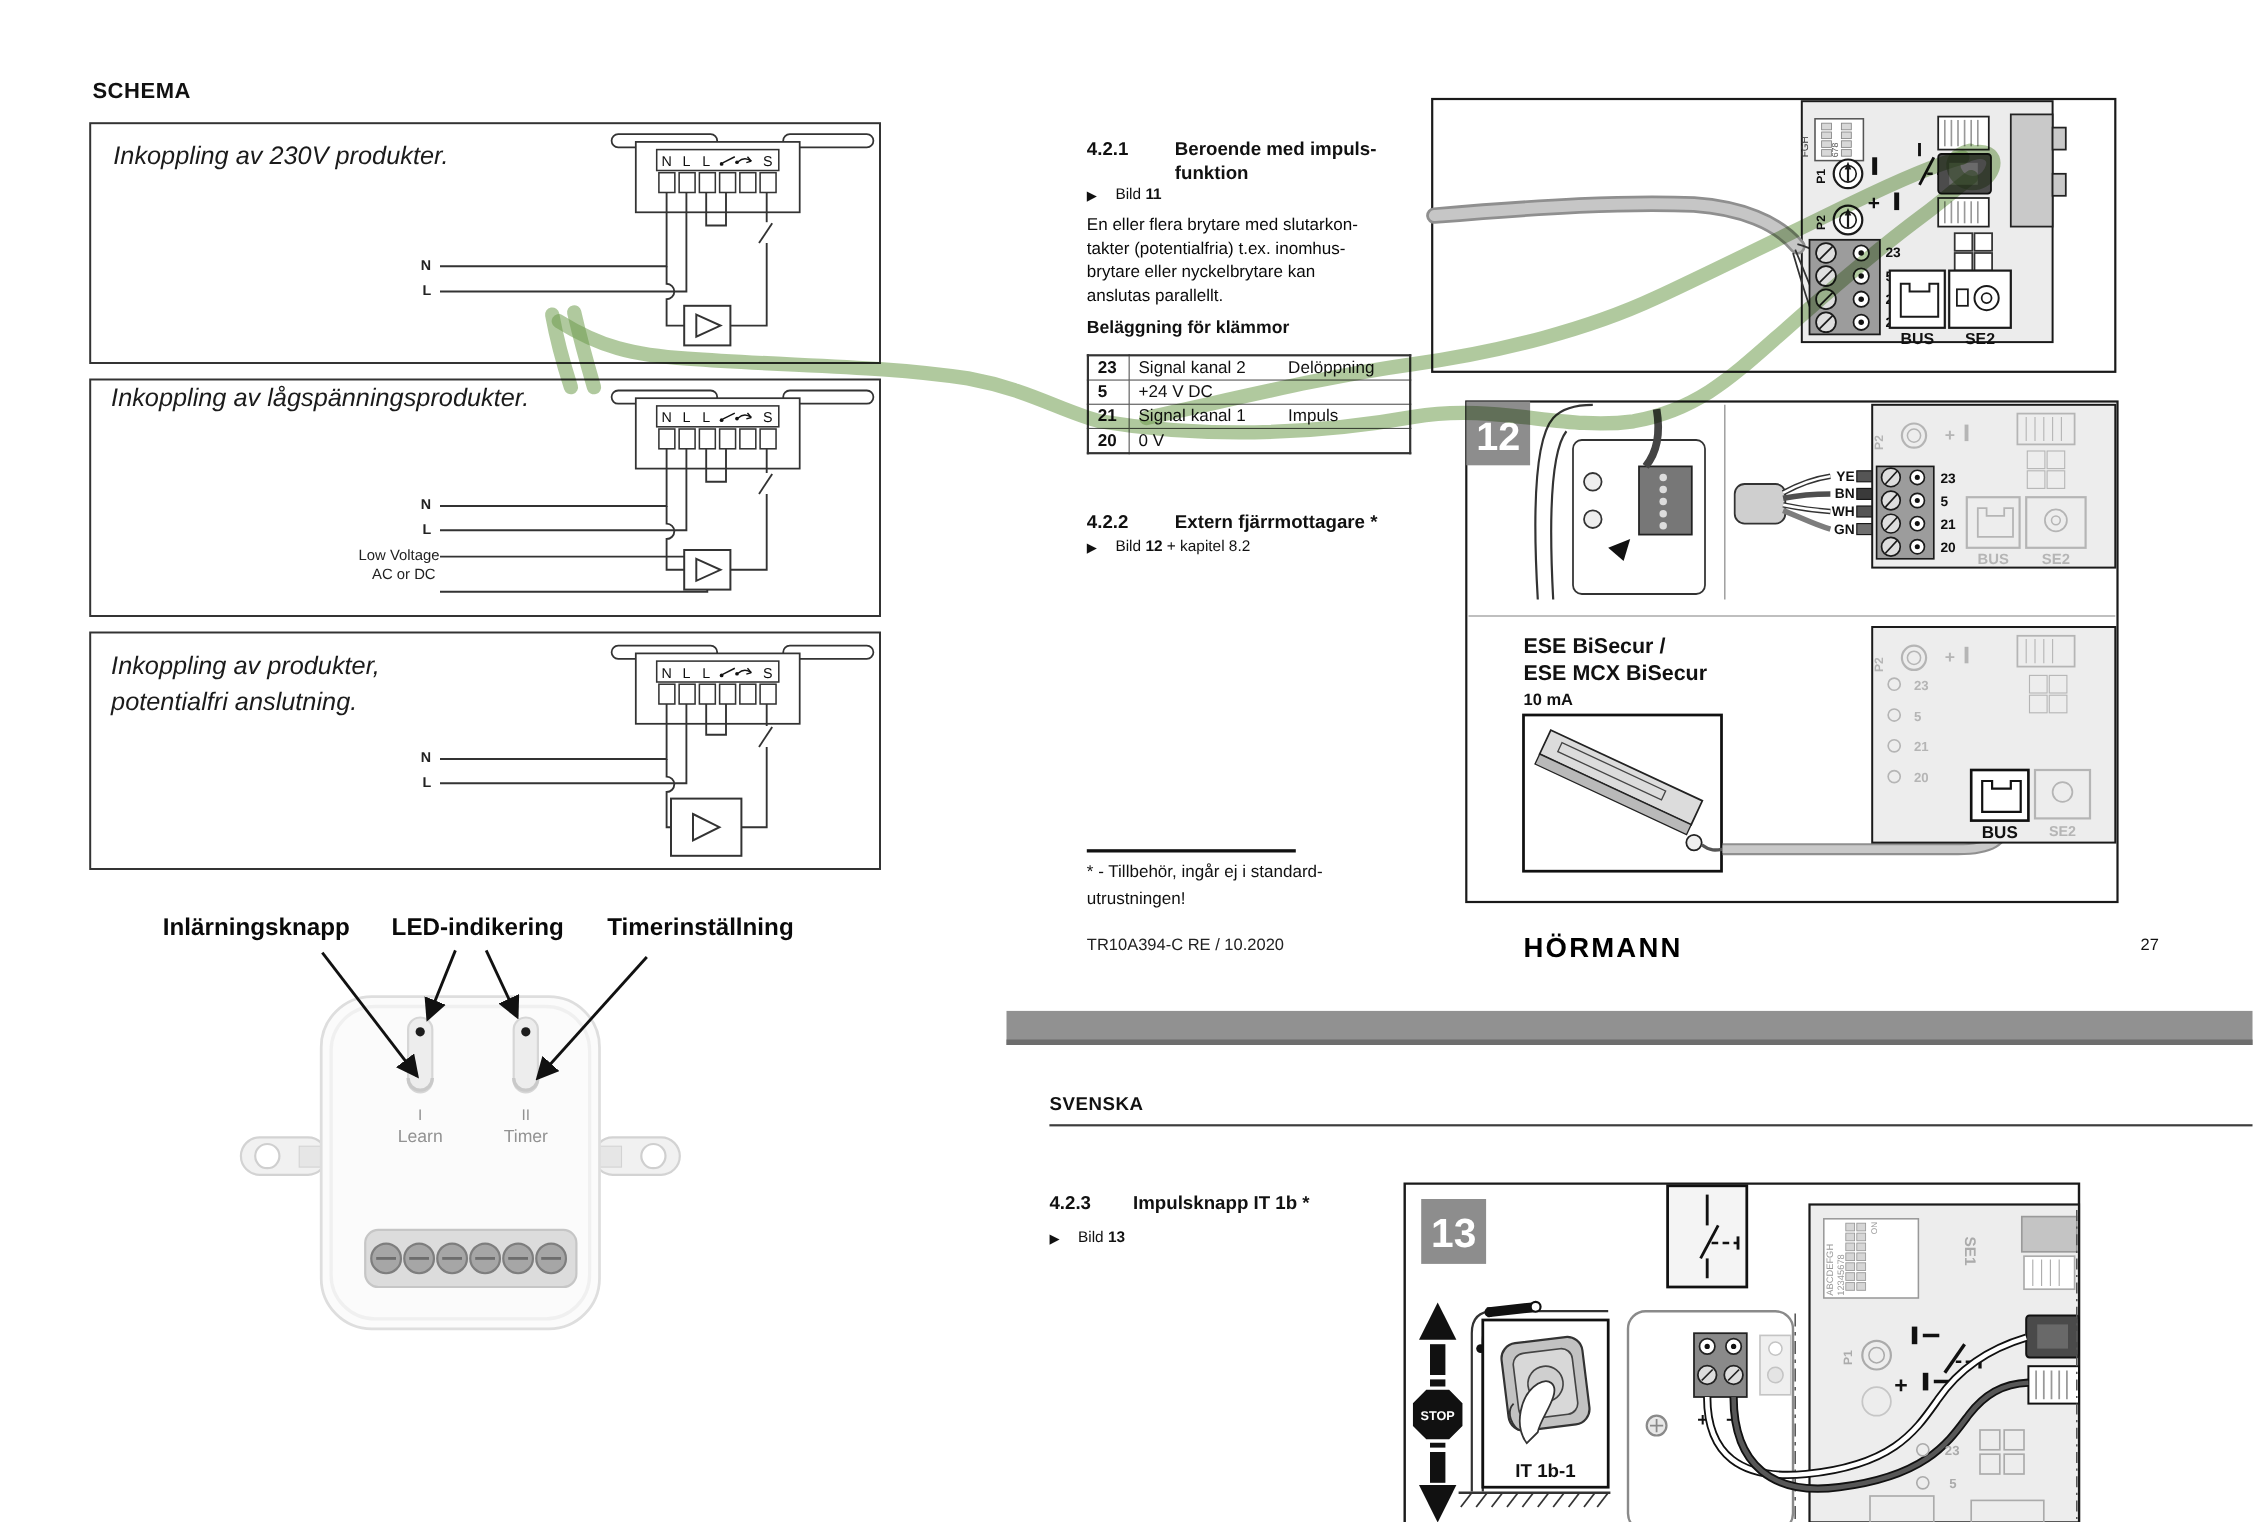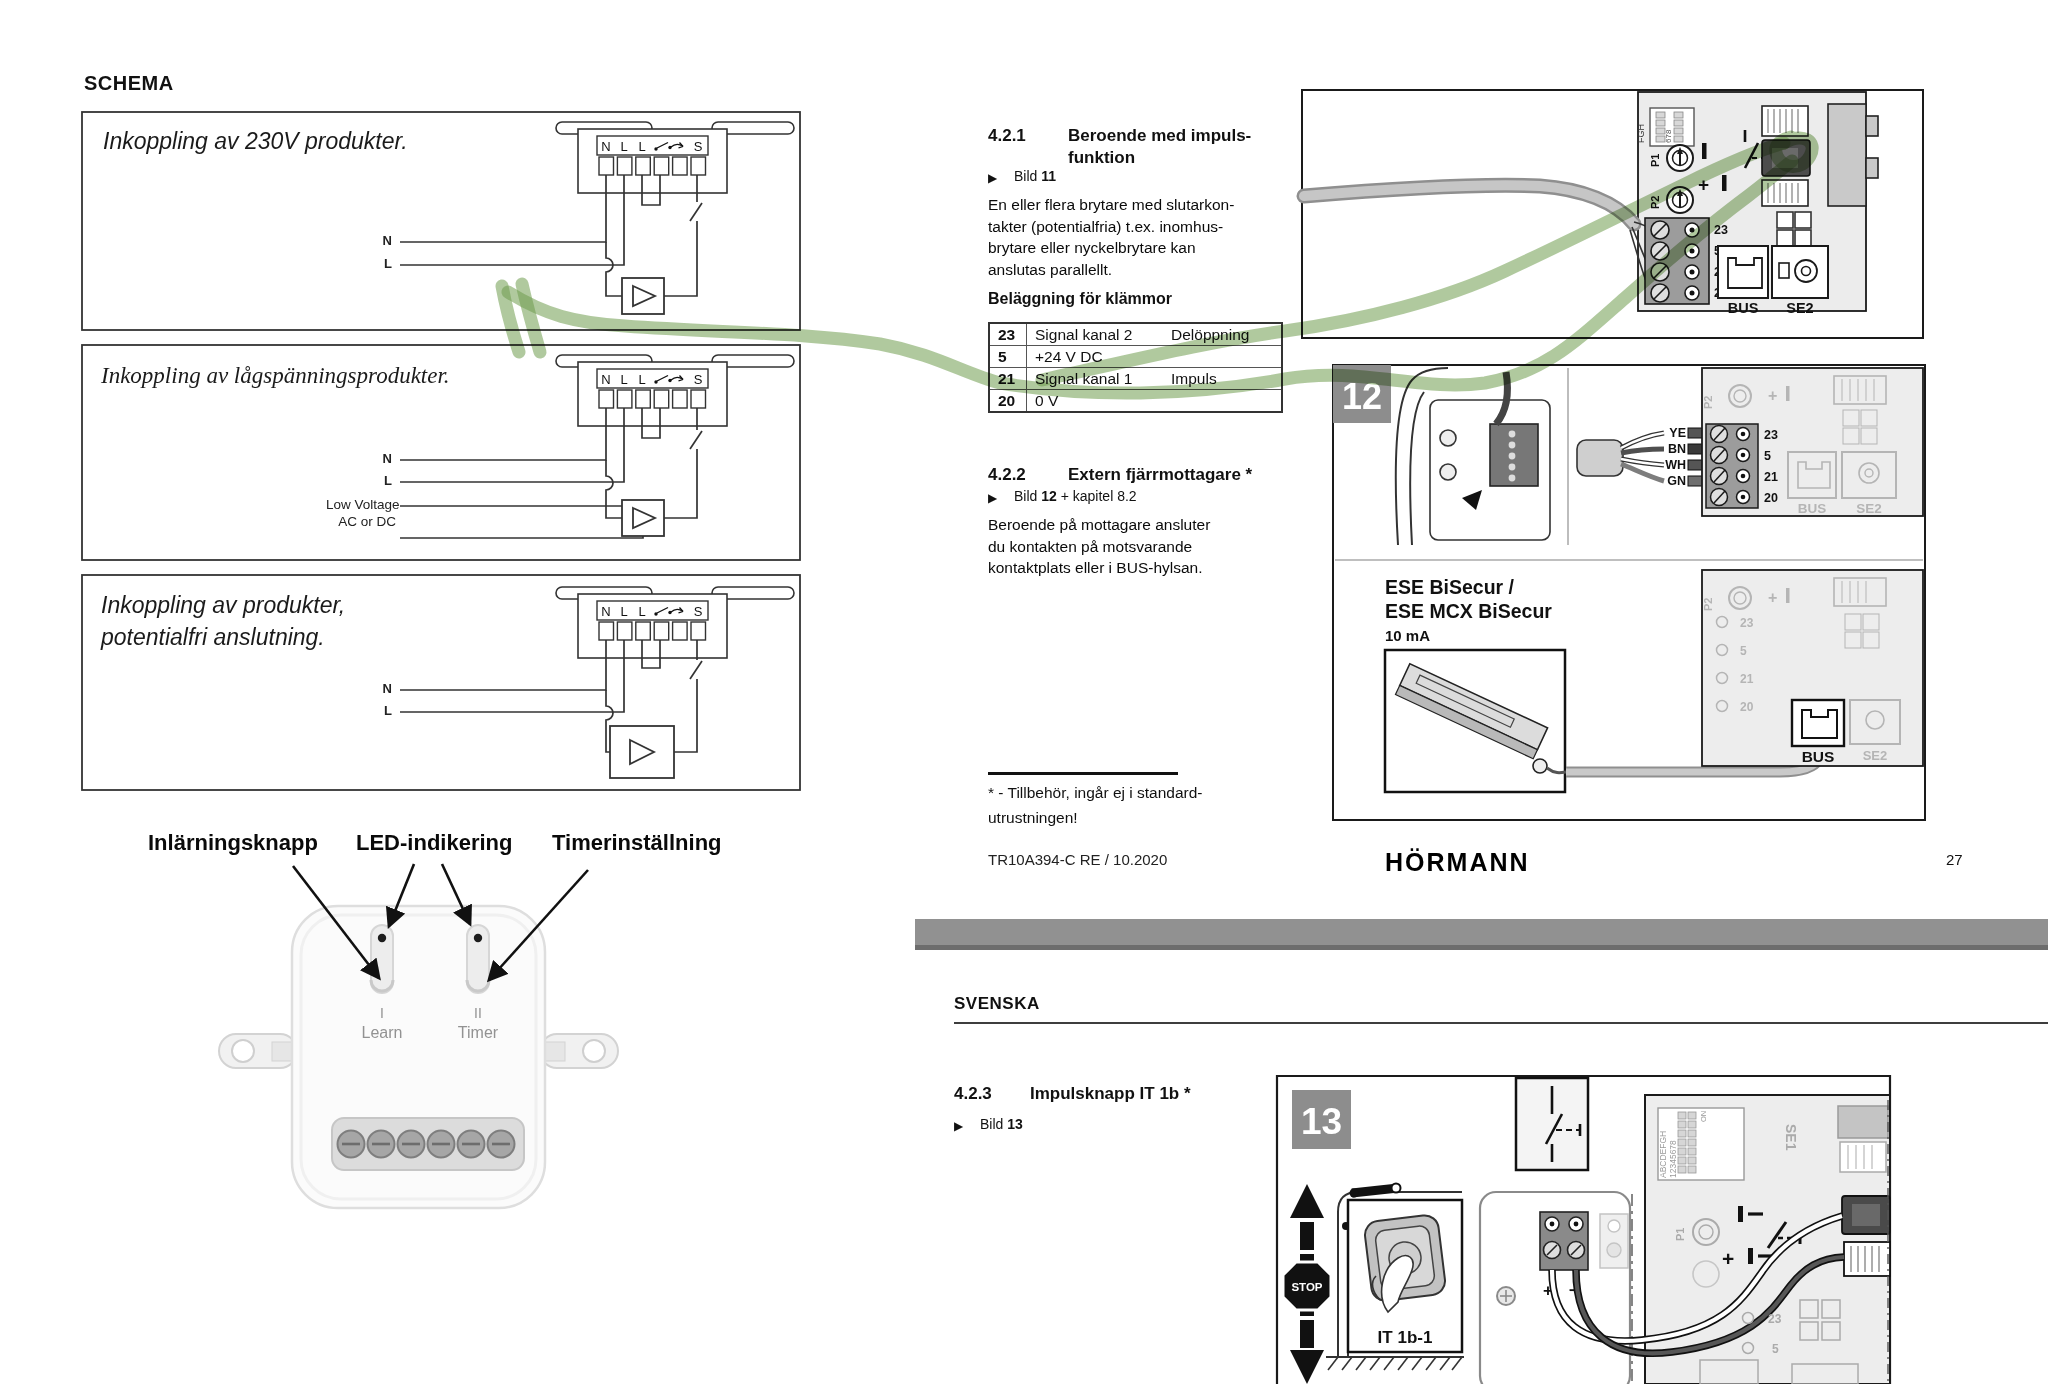--- a/index.html
+++ b/index.html
@@ -647,21 +647,21 @@
         <text x="1772" y="1353">5</text>
       </g>
       <line x1="1888" y1="1100" x2="1888" y2="1384" stroke="#555" stroke-width="1.4" stroke-dasharray="10,5,2,5"></line>
     </g>
   </g>
 </svg>
 
 <div class="abs" style="left:84px;top:72px;font-weight:bold;font-size:20px;letter-spacing:.5px;">SCHEMA</div>
 
 <div class="abs cap" style="left:103px;top:128px;">Inkoppling av 230V produkter.</div>
-<div class="abs cap" style="left:101px;top:363px;font-family:Liberation Serif, serif;">Inkoppling av lågspänningsprodukter.</div>
+<div class="abs cap" style="left:101px;top:348px;">Inkoppling av lågspänningsprodukter.</div>
 <div class="abs cap" style="left:101px;top:592px;">Inkoppling av produkter,</div>
 <div class="abs cap" style="left:101px;top:624px;">potentialfri anslutning.</div>
 
 <div class="abs wl" style="left:340px;top:233px;">N</div>
 <div class="abs wl" style="left:340px;top:256px;">L</div>
 <div class="abs wl" style="left:340px;top:451px;">N</div>
 <div class="abs wl" style="left:340px;top:473px;">L</div>
 <div class="abs lv" style="left:326px;top:497px;">Low Voltage</div>
 <div class="abs lv" style="left:326px;top:514px;">AC or DC</div>
 <div class="abs wl" style="left:340px;top:681px;">N</div>
@@ -706,25 +706,20 @@
   </tr>
 </tbody>
     </table>
 
 <div class="abs hnum" style="left:988px;top:465px;">4.2.2</div>
 <div class="abs htit" style="left:1068px;top:465px;">Extern fjärrmottagare *</div>
 <div class="abs bullet" style="left:988px;top:491px;">▶</div>
 <div class="abs bild" style="left:1014px;top:488px;">
   <span>Bild</span>&nbsp;<b>12</b>&nbsp;<span>+ kapitel 8.2</span>
 </div>
-<div class="abs bodytx" style="left:988px;top:514px;">
-  <div>Beroende på mottagare ansluter</div>
-  <div>du kontakten på motsvarande</div>
-  <div>kontaktplats eller i BUS-hylsan.</div>
-</div>
 
 <div class="rule" style="left:988px;top:772px;width:190px;height:2.5px;"></div>
 <div class="abs fnote" style="left:988px;top:780px;">* - Tillbehör, ingår ej i standard-</div>
 <div class="abs fnote" style="left:988px;top:805px;">utrustningen!</div>
 
 <div class="abs docref" style="left:988px;top:851px;">TR10A394-C  RE / 10.2020</div>
 <div class="abs brand" style="left:1385px;top:848px;">HÖRMANN</div>
 <div class="abs pageno" style="left:1946px;top:851px;">27</div>
 
 <div class="divbar"></div>

